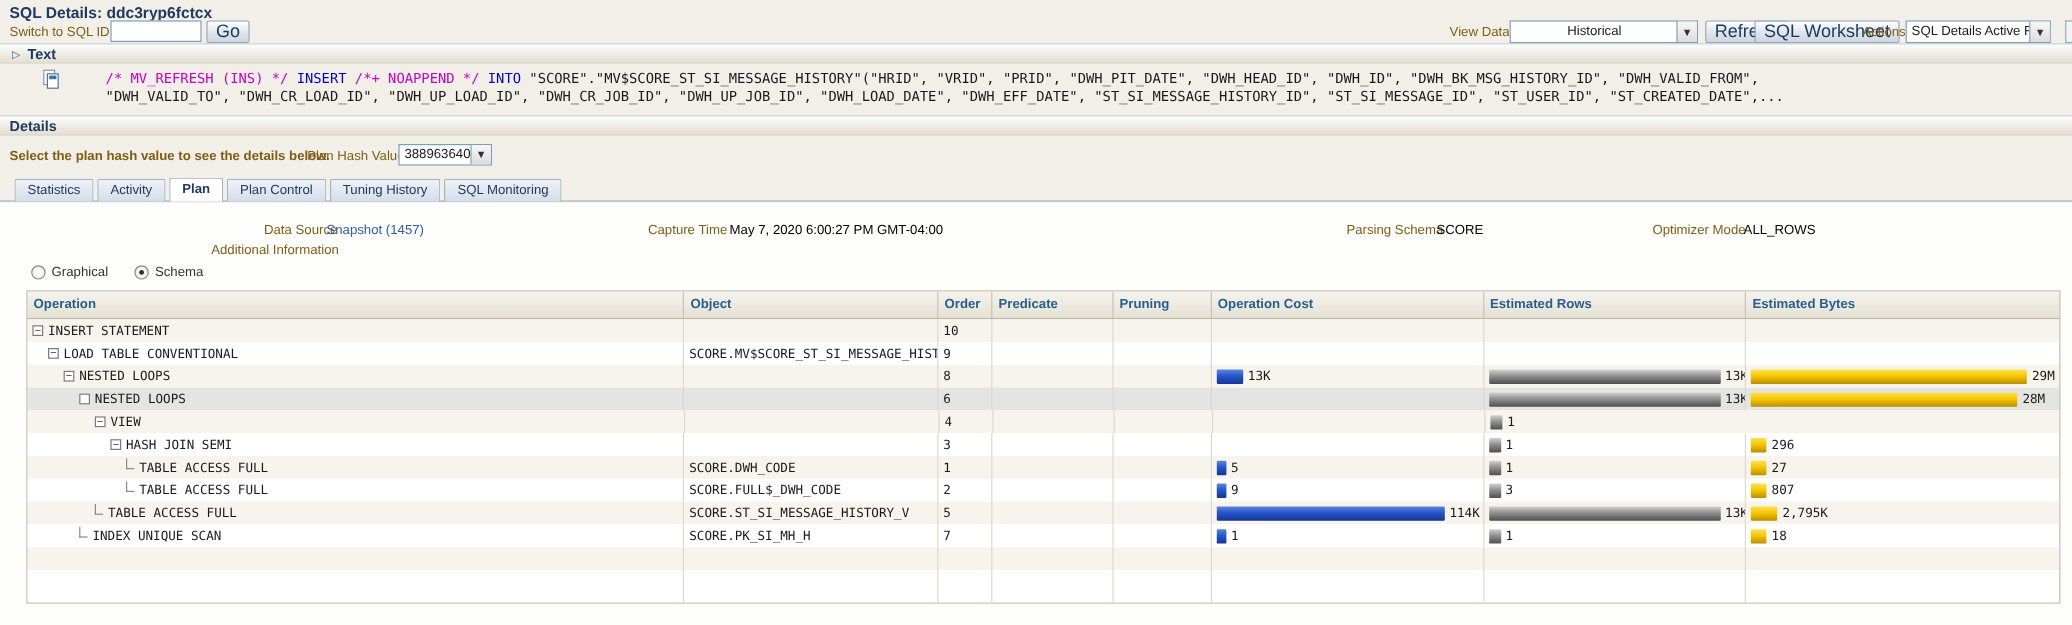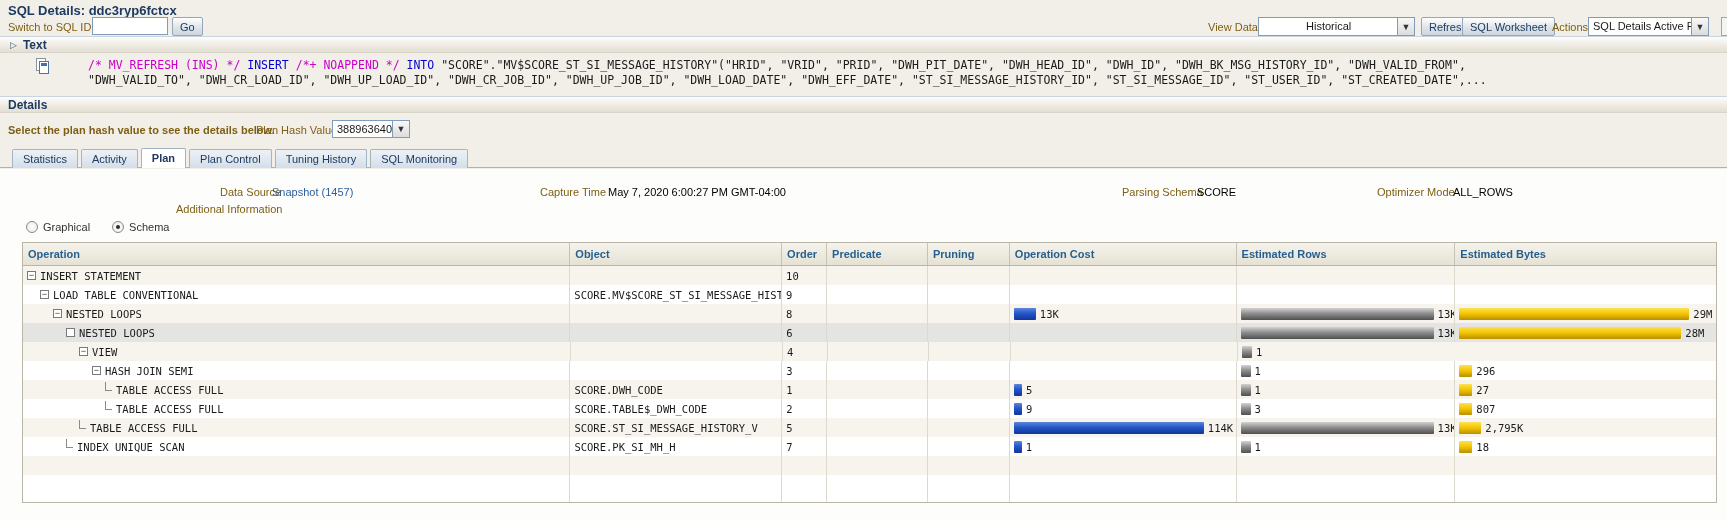--- a/index.html
+++ b/index.html
@@ -9,21 +9,21 @@
     background: #f2efe8; font-family: "Liberation Sans", sans-serif; font-size: 11px; color: #1a1a1a;
   }
   
   .page-title { position: absolute; left: 8px; top: 3px; font-size: 13px; font-weight: bold; color: #1e3a60; }
   .lbl { color: #7d5f14; font-size: 11px; }
   .switch-label { position: absolute; left: 8px; top: 21px; }
   .switch-input { position: absolute; left: 92px; top: 17px; width: 76px; height: 18px;
     border: 1px solid #7f9db9; background: #fff; font-size: 11px; padding: 0 3px; }
   .btn { display: inline-flex; align-items: center; justify-content: center;
     border: 1px solid #93a8bd; border-radius: 2px; background: linear-gradient(#fefefe, #dde2e8 60%, #cfd6de);
-    color: #16395f; font-size: 11px; padding: 0 7px; height: 19px; cursor: pointer; font-family: "Liberation Sans", sans-serif; }
+    color: #16395f; font-size: 15px; padding: 0 7px; height: 19px; cursor: pointer; font-family: "Liberation Sans", sans-serif; }
   .go-btn { position: absolute; left: 172px; top: 17px; }
   .viewdata-label { position: absolute; left: 1208px; top: 21px; }
   .selectbox { position: absolute; height: 19px; border: 1px solid #7f9db9; background: #fff;
     display: flex; align-items: stretch; cursor: pointer; }
   .selectbox .sel-text { flex: 1; padding: 2px 4px 0 4px; white-space: nowrap; overflow: hidden; font-size: 11px; }
   .selectbox .sel-arrow { width: 17px; border-left: 1px solid #7f9db9;
     background: linear-gradient(#f8f8f8, #dcdcdc); display: flex; align-items: center; justify-content: center;
     font-size: 9px; color: #333; }
   .viewdata-select { left: 1258px; top: 17px; width: 157px; padding-left: 43px; }
   .refresh-btn { position: absolute; left: 1421px; top: 17px; }
@@ -309,21 +309,21 @@
             <div class="td" style="width: 261px;">
               <span class="bar gold" style="width: 13px;"></span>
               <span class="bar-label">27</span>
             </div>
           </div>
           <div class="tr white">
             <div class="td" style="width: 548px; padding-left: 82px;">
               <span class="tree-leaf"></span>
               <span>TABLE ACCESS FULL</span>
             </div>
-            <div class="td" style="width: 212px;">SCORE.TABLE$_DWH_CODE</div>
+            <div class="td" style="width: 212px;">SCORE.FULL$_DWH_CODE</div>
             <div class="td" style="width: 45px;">2</div>
             <div class="td" style="width: 101px;"></div>
             <div class="td" style="width: 82px;"></div>
             <div class="td" style="width: 227px;">
               <span class="bar blue" style="width: 8px;"></span>
               <span class="bar-label">9</span>
             </div>
             <div class="td" style="width: 219px;">
               <span class="bar gray" style="width: 10px;"></span>
               <span class="bar-label">3</span>

